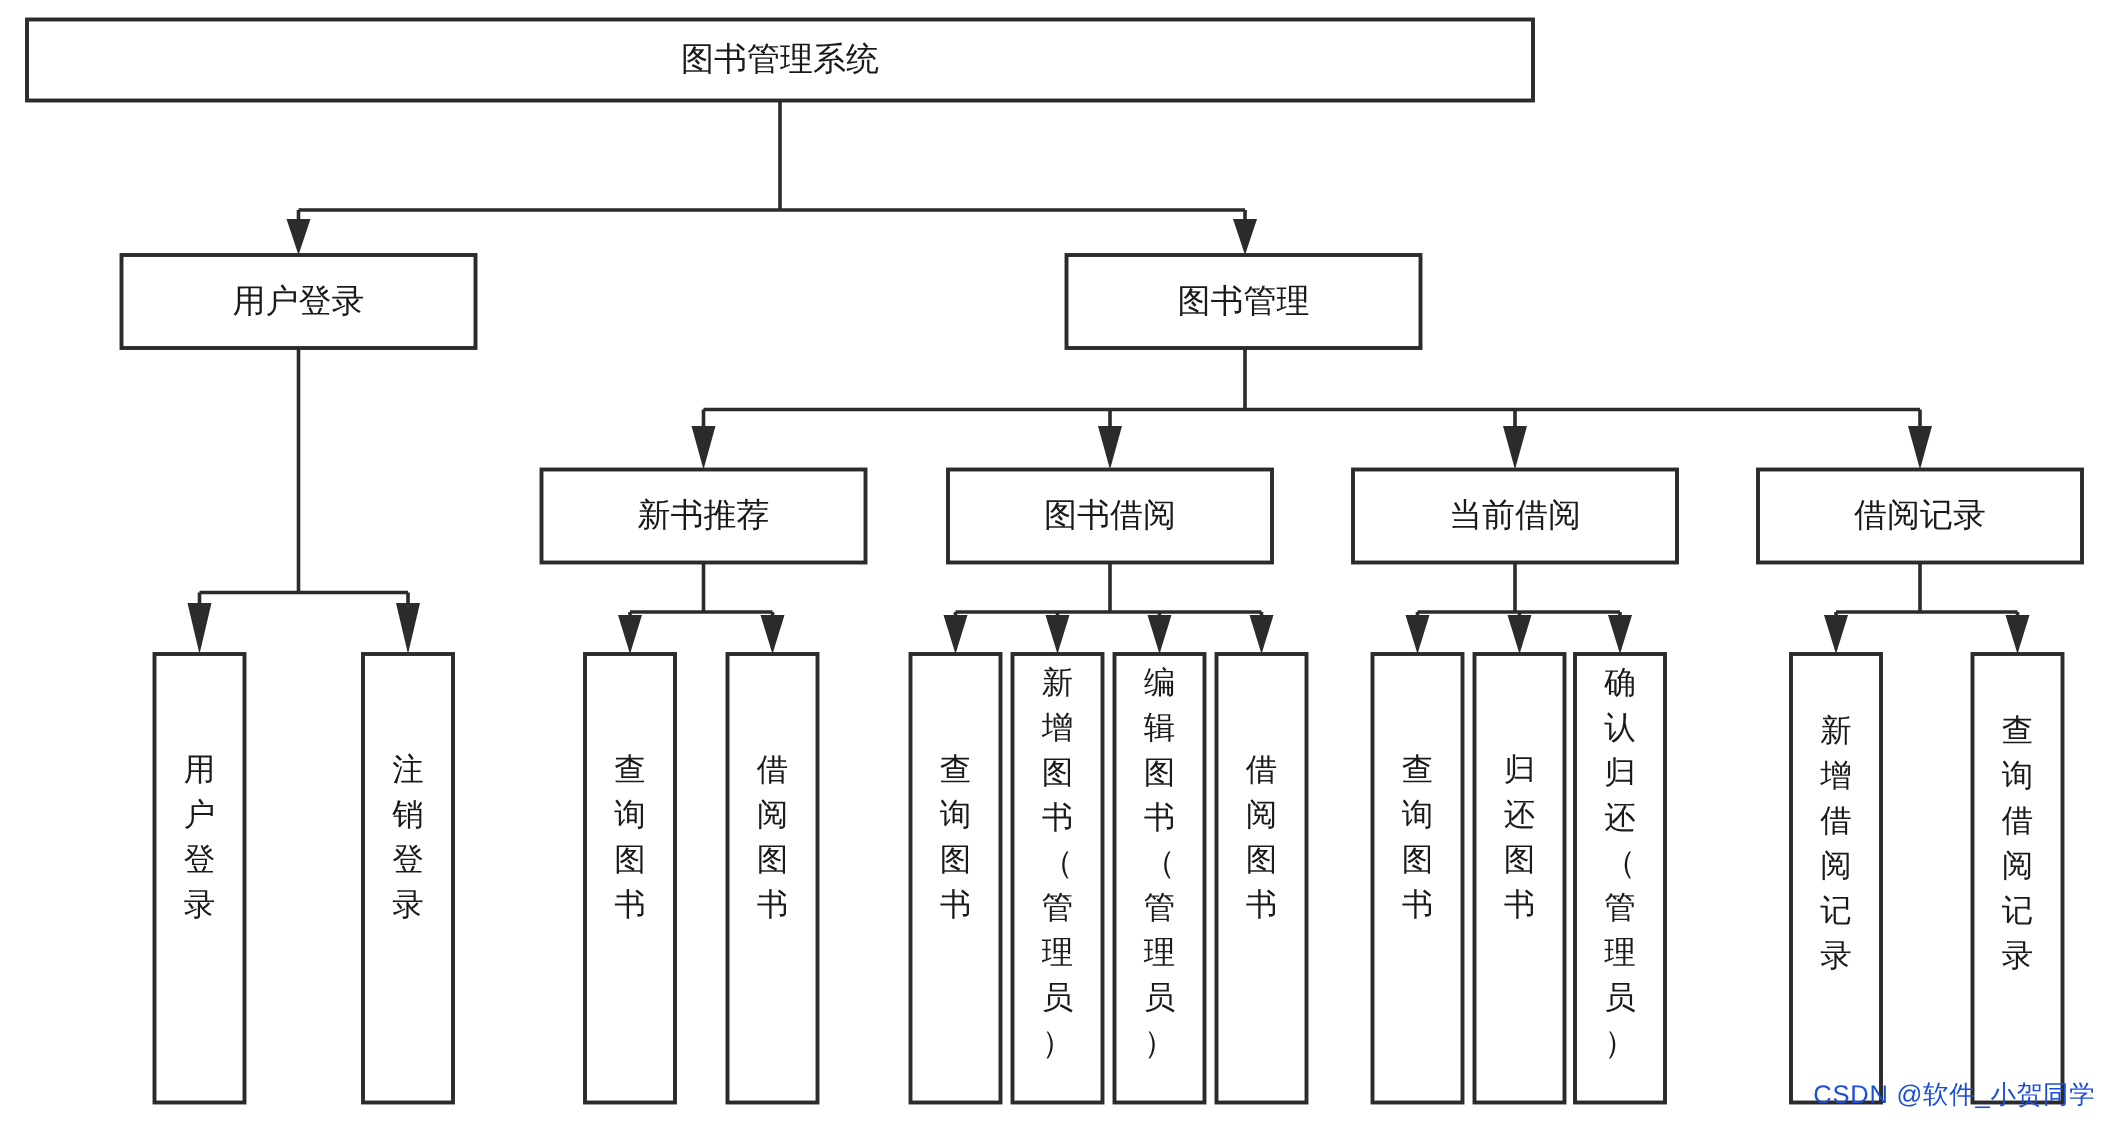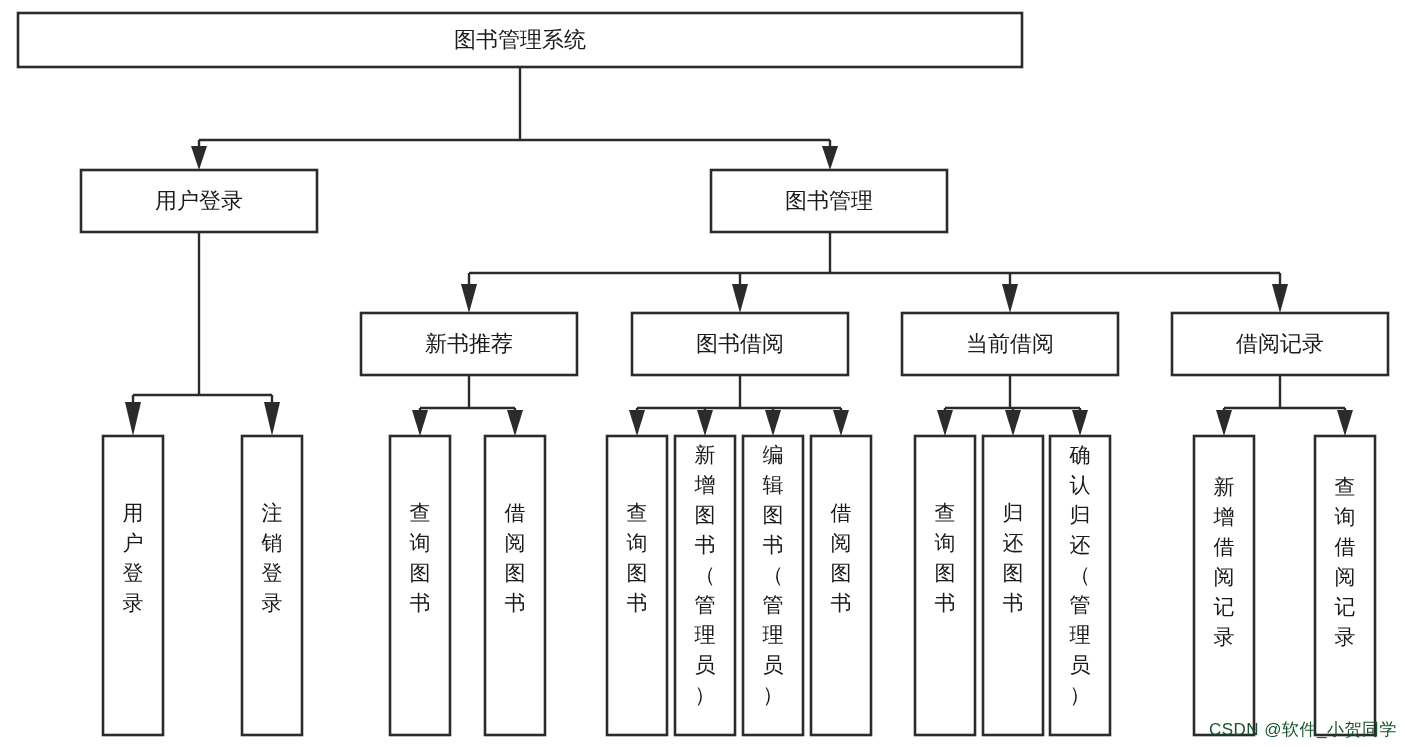--- a/index.html
+++ b/index.html
@@ -54,21 +54,21 @@
     fill: #1a1a1a;
     text-anchor: middle;
     white-space: pre;
   }
   .watermark {
     position: absolute;
     right: 8px;
     bottom: 6px;
     font-family: "Liberation Sans", "DejaVu Sans", sans-serif;
     font-size: 17px;
-    color: #14532d;
+    color: #1d4ed8;
     letter-spacing: 0.5px;
     user-select: none;
     pointer-events: none;
     white-space: pre;
   }
 </style>
 </head>
 <body>
 
 <div id="diagram-root">

